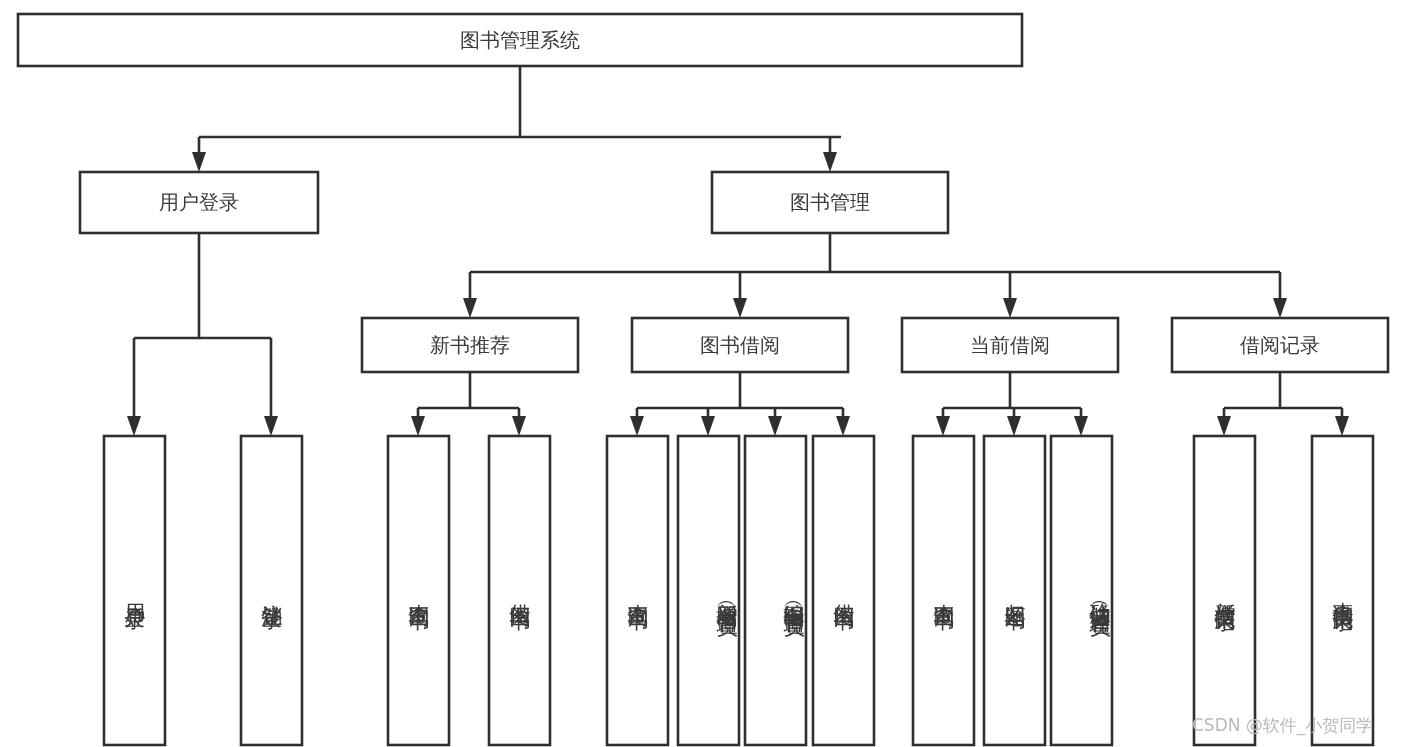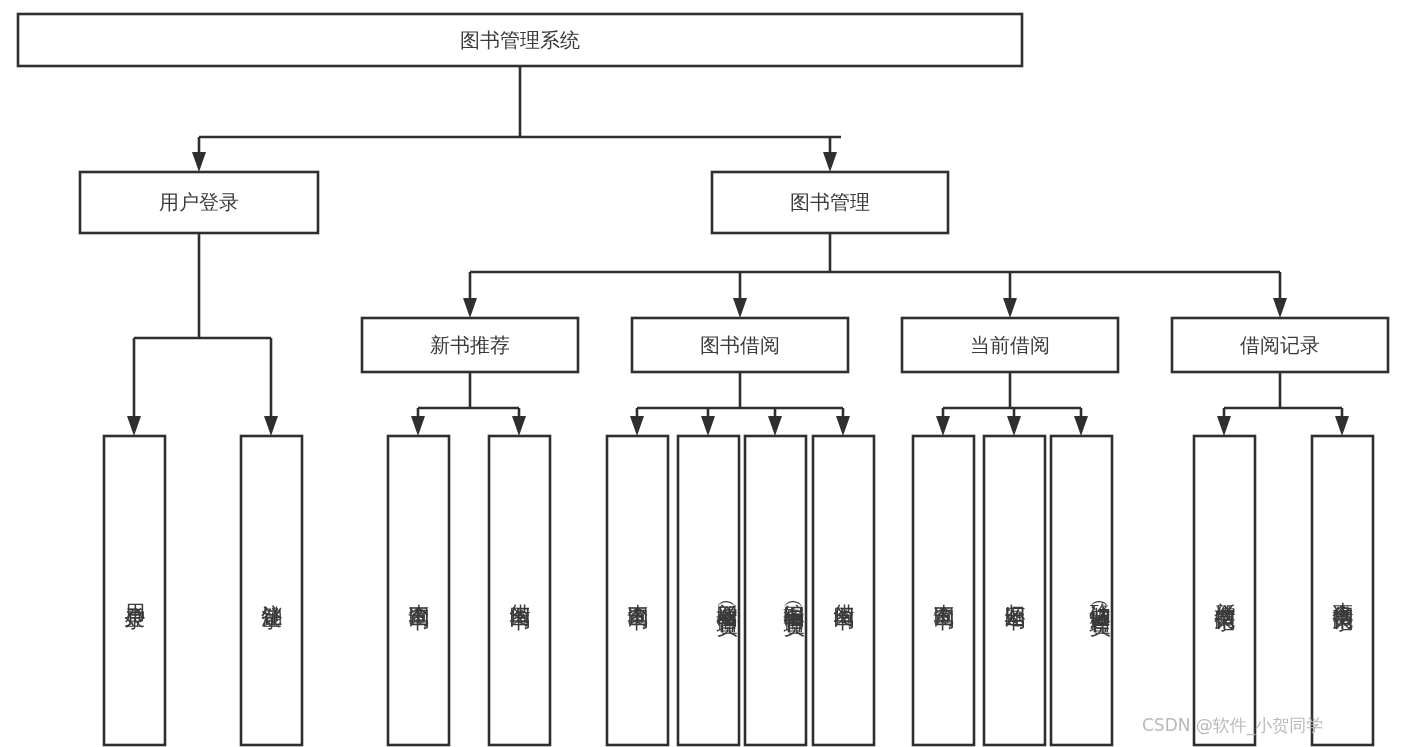--- a/index.html
+++ b/index.html
@@ -173,15 +173,15 @@
   <div class="vlabel" style="left:607px;  top:436px; width:61px; height:309px;">查询图书</div>
   <div class="vlabel" style="left:678px;  top:436px; width:61px; height:309px; align-items:flex-start; padding-top:8px; box-sizing:border-box;">新增图书（管理员）</div>
   <div class="vlabel" style="left:745px;  top:436px; width:61px; height:309px; align-items:flex-start; padding-top:8px; box-sizing:border-box;">编辑图书（管理员）</div>
   <div class="vlabel" style="left:813px;  top:436px; width:61px; height:309px;">借阅图书</div>
   <div class="vlabel" style="left:913px;  top:436px; width:61px; height:309px;">查询图书</div>
   <div class="vlabel" style="left:984px;  top:436px; width:61px; height:309px;">归还图书</div>
   <div class="vlabel" style="left:1051px; top:436px; width:61px; height:309px; align-items:flex-start; padding-top:8px; box-sizing:border-box;">确认归还（管理员）</div>
   <div class="vlabel" style="left:1194px; top:436px; width:61px; height:309px;">新增借阅记录</div>
   <div class="vlabel" style="left:1312px; top:436px; width:61px; height:309px;">查询借阅记录</div>
 
-  <div class="watermark" style="left:1136px; top:714px;padding-left:6px;">CSDN @软件_小贺同学</div>
+  <div class="watermark" style="left:1192px; top:714px;">CSDN @软件_小贺同学</div>
 
 </div>
 
 </body></html>

